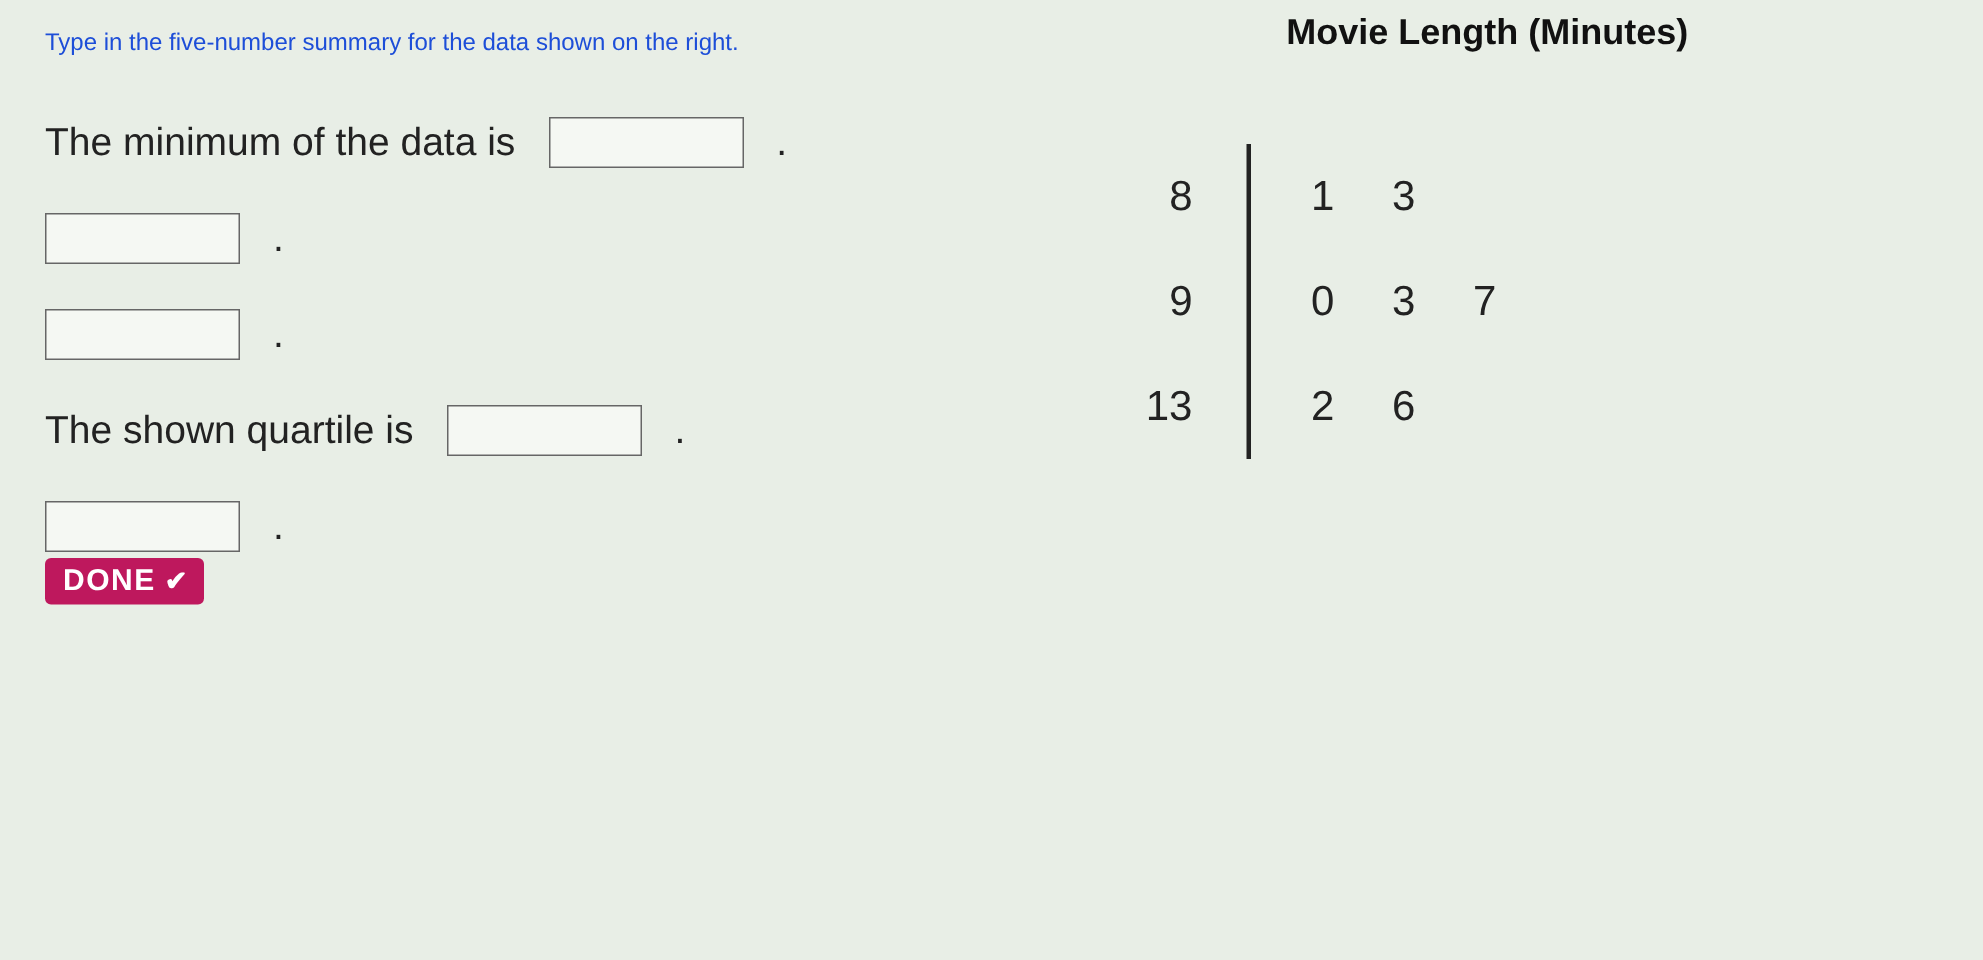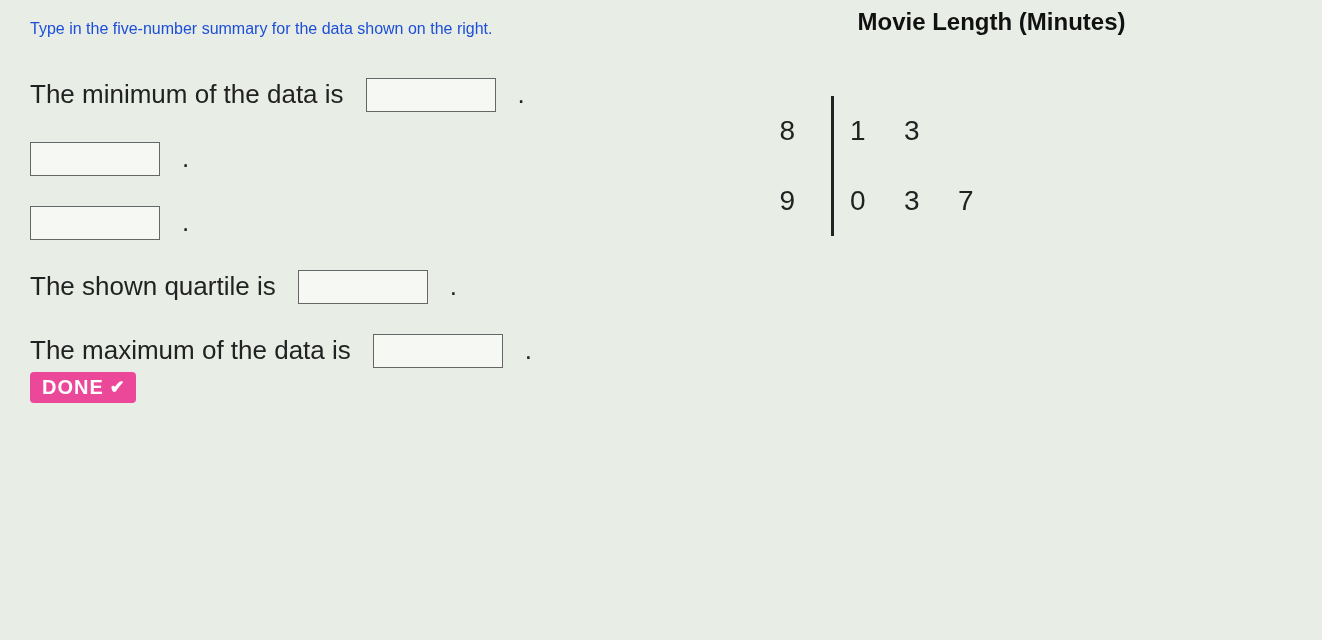--- a/index.html
+++ b/index.html
@@ -39,21 +39,21 @@
       height: 34px;
       border: 1px solid #666;
       background: #f5f8f3;
       padding: 2px 6px;
       font-size: 22px;
     }
     .done-btn {
       display: inline-flex;
       align-items: center;
       gap: 6px;
-      background: #ec4899;
+      background: #be185d;
       color: #fff;
       font-weight: bold;
       font-size: 20px;
       padding: 4px 10px 4px 12px;
       border-radius: 4px;
       border: none;
       cursor: pointer;
       margin-top: -6px;
       letter-spacing: 1px;
     }
@@ -76,21 +76,21 @@
     }
     .sl-row { display: table-row; }
     .sl-stem, .sl-leaves { display: table-cell; vertical-align: middle; height: 70px; }
     .sl-stem {
       text-align: right;
       padding-right: 36px;
       width: 70px;
     }
     .sl-leaves {
       border-left: 3px solid #222;
-      padding-left: 16px;
+      padding-left: 40px;
     }
     .leaf-span { display: inline-block; width: 54px; text-align: left; }
   </style>
 </head>
 <body>
 
 <div class="left">
   <p class="prompt">Type in the five-number summary for the data shown on the right.</p>
 
   <div class="row-line">
@@ -109,21 +109,20 @@
     <span>.</span>
   </div>
 
   <div class="row-line">
     <span>The shown quartile is</span>
     <input class="input-box" type="text" value="" style="">
     <span>.</span>
   </div>
 
   <div class="row-line" style="margin-bottom:10px;">
-    <span>The maximum of the data is</span>
     <input class="input-box" type="text" value="" style="">
     <span>.</span>
   </div>
 
   <button class="done-btn">
     <span>DONE</span>
     <span class="done-check">✔</span>
   </button>
 </div>
 
@@ -131,14 +130,18 @@
   <div class="title">Movie Length (Minutes)</div>
   <div class="stemleaf" id="stemleaf">
       <div class="sl-row">
         <div class="sl-stem">8</div>
         <div class="sl-leaves"><span class="leaf-span">1</span><span class="leaf-span">3</span></div>
       </div>
       <div class="sl-row">
         <div class="sl-stem">9</div>
         <div class="sl-leaves"><span class="leaf-span">0</span><span class="leaf-span">3</span><span class="leaf-span">7</span></div>
       </div>
+      <div class="sl-row">
+        <div class="sl-stem">13</div>
+        <div class="sl-leaves"><span class="leaf-span">2</span><span class="leaf-span">6</span></div>
+      </div>
     </div>
 </div>
 
 </body></html>

